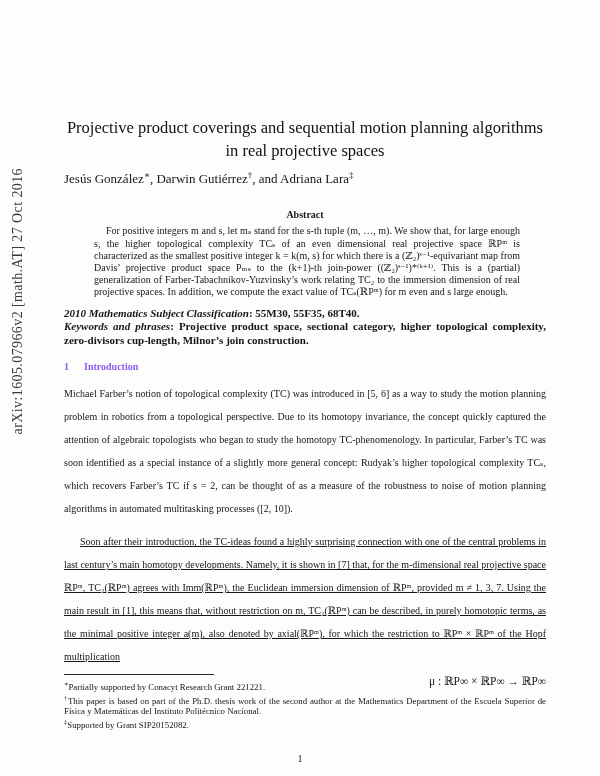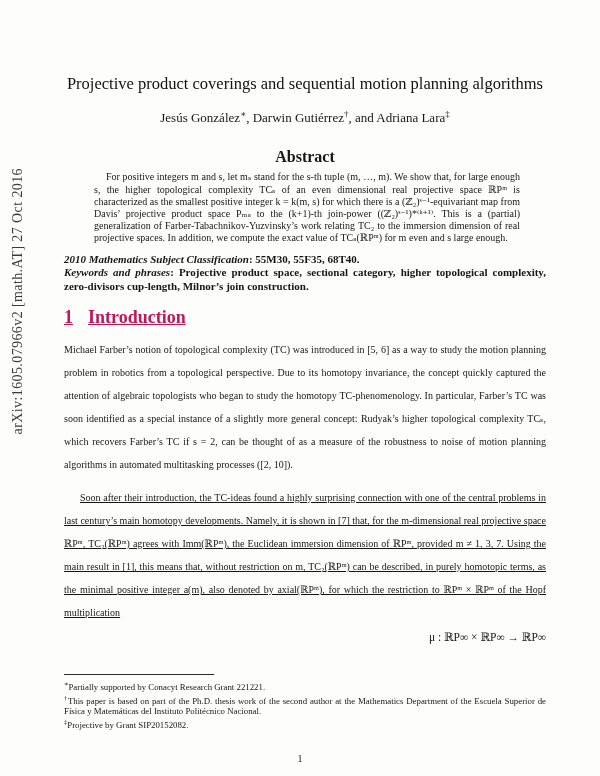--- a/index.html
+++ b/index.html
@@ -16,34 +16,34 @@
   .watermark {
     position: absolute;
     left: 10px; top: 168px;
     writing-mode: vertical-rl;
     transform: rotate(180deg);
     white-space: nowrap;
     font-size: 14px;
     letter-spacing: 0.4px;
     color: #3a3a3a;
   }
-  .content { position: absolute; inset: 0; padding: 72px 54px 0 64px; }
+  .content { position: absolute; inset: 0; padding: 116px 54px 0 64px; }
   .title { text-align: center; font-size: 16.5px; line-height: 23px; color: #111; }
-  .authors { text-align: center; margin-top: 14px; font-size: 13px; }
+  .authors { margin-top: 8px; font-size: 13px; }
   .authors sup { font-size: 9px; }
-  .abstract-heading { text-align: center; font-weight: bold; font-size: 16px; margin-top: 22px; }
+  .abstract-heading { text-align: center; font-weight: bold; font-size: 10px; margin-top: 22px; }
   .abstract-body {
     margin: 5px 26px 0 30px;
     font-size: 10px; line-height: 12.2px;
     text-align: justify; text-indent: 12px;
   }
   .meta-block { margin-top: 8px; }
   .meta { font-size: 11px; line-height: 13.5px; text-align: justify; font-weight: bold; }
   .it { font-style: italic; }
-  .section-heading { margin-top: 14px; font-size: 18px; font-weight: bold; color: #be185d; text-decoration: underline; }
+  .section-heading { margin-top: 14px; font-size: 10px; font-weight: bold; color: #8b5cf6; }
   .sec-num { margin-right: 15px; }
   .body-par { margin-top: 10px; font-size: 10px; line-height: 23px; text-align: justify; }
   .indent { text-indent: 16px; text-decoration: underline; }
   .formula { margin-top: 6px; text-align: right; font-size: 11.5px; }
   .footnotes { position: absolute; left: 64px; right: 54px; top: 674px; }
   .fn-rule { width: 150px; border-top: 1px solid #2a2a2a; margin-bottom: 4px; }
   .fn { font-size: 8.8px; line-height: 10.6px; text-align: justify; }
   .fn sup { font-size: 6.5px; }
   .page-number { position: absolute; bottom: 12px; left: 0; right: 0; text-align: center; font-size: 10px; }
 </style>
@@ -51,20 +51,21 @@
 <body>
 
 <div class="page">
 
   <div class="watermark">arXiv:1605.07966v2  [math.AT]  27 Oct 2016</div>
 
   <div class="content">
 
     <div class="title">
       <div>Projective product coverings and sequential motion planning algorithms</div>
+      <div>in real projective spaces</div>
     </div>
 
     <div class="authors">
       <span><span>Jesús González</span><sup>∗</sup><span>, </span></span><span><span>Darwin Gutiérrez</span><sup>†</sup><span>, and </span></span><span><span>Adriana Lara</span><sup>‡</sup></span>
     </div>
 
     <div class="abstract">
       <div class="abstract-heading">Abstract</div>
       <p class="abstract-body">For positive integers m and s, let mₛ stand for the s-th tuple (m, …, m). We show that, for large enough s, the higher topological complexity TCₛ of an even dimensional real projective space ℝPᵐ is characterized as the smallest positive integer k = k(m, s) for which there is a (ℤ₂)ˢ⁻¹-equivariant map from Davis’ projective product space Pₘₛ to the (k+1)-th join-power ((ℤ₂)ˢ⁻¹)*⁽ᵏ⁺¹⁾. This is a (partial) generalization of Farber-Tabachnikov-Yuzvinsky’s work relating TC₂ to the immersion dimension of real projective spaces. In addition, we compute the exact value of TCₛ(ℝPᵐ) for m even and s large enough.</p>
     </div>
@@ -81,18 +82,18 @@
     <p class="body-par indent">Soon after their introduction, the TC-ideas found a highly surprising connection with one of the central problems in last century’s main homotopy developments. Namely, it is shown in [7] that, for the m-dimensional real projective space ℝPᵐ, TC₂(ℝPᵐ) agrees with Imm(ℝPᵐ), the Euclidean immersion dimension of ℝPᵐ, provided m ≠ 1, 3, 7. Using the main result in [1], this means that, without restriction on m, TC₂(ℝPᵐ) can be described, in purely homotopic terms, as the minimal positive integer a(m), also denoted by axial(ℝPᵐ), for which the restriction to ℝPᵐ × ℝPᵐ of the Hopf multiplication</p>
 
     <div class="formula">μ :  ℝP∞ × ℝP∞ → ℝP∞</div>
 
   </div>
 
   <div class="footnotes">
     <div class="fn-rule"></div>
     <p class="fn"><sup>∗</sup><span>Partially supported by Conacyt Research Grant 221221.</span></p>
     <p class="fn"><sup>†</sup><span>This paper is based on part of the Ph.D. thesis work of the second author at the Mathematics Department of the Escuela Superior de Física y Matemáticas del Instituto Politécnico Nacional.</span></p>
-    <p class="fn"><sup>‡</sup><span>Projective by Grant SIP20152082.</span></p>
+    <p class="fn"><sup>‡</sup><span>Supported by Grant SIP20152082.</span></p>
   </div>
 
   <div class="page-number">1</div>
 
 </div>
 
 </body></html>

